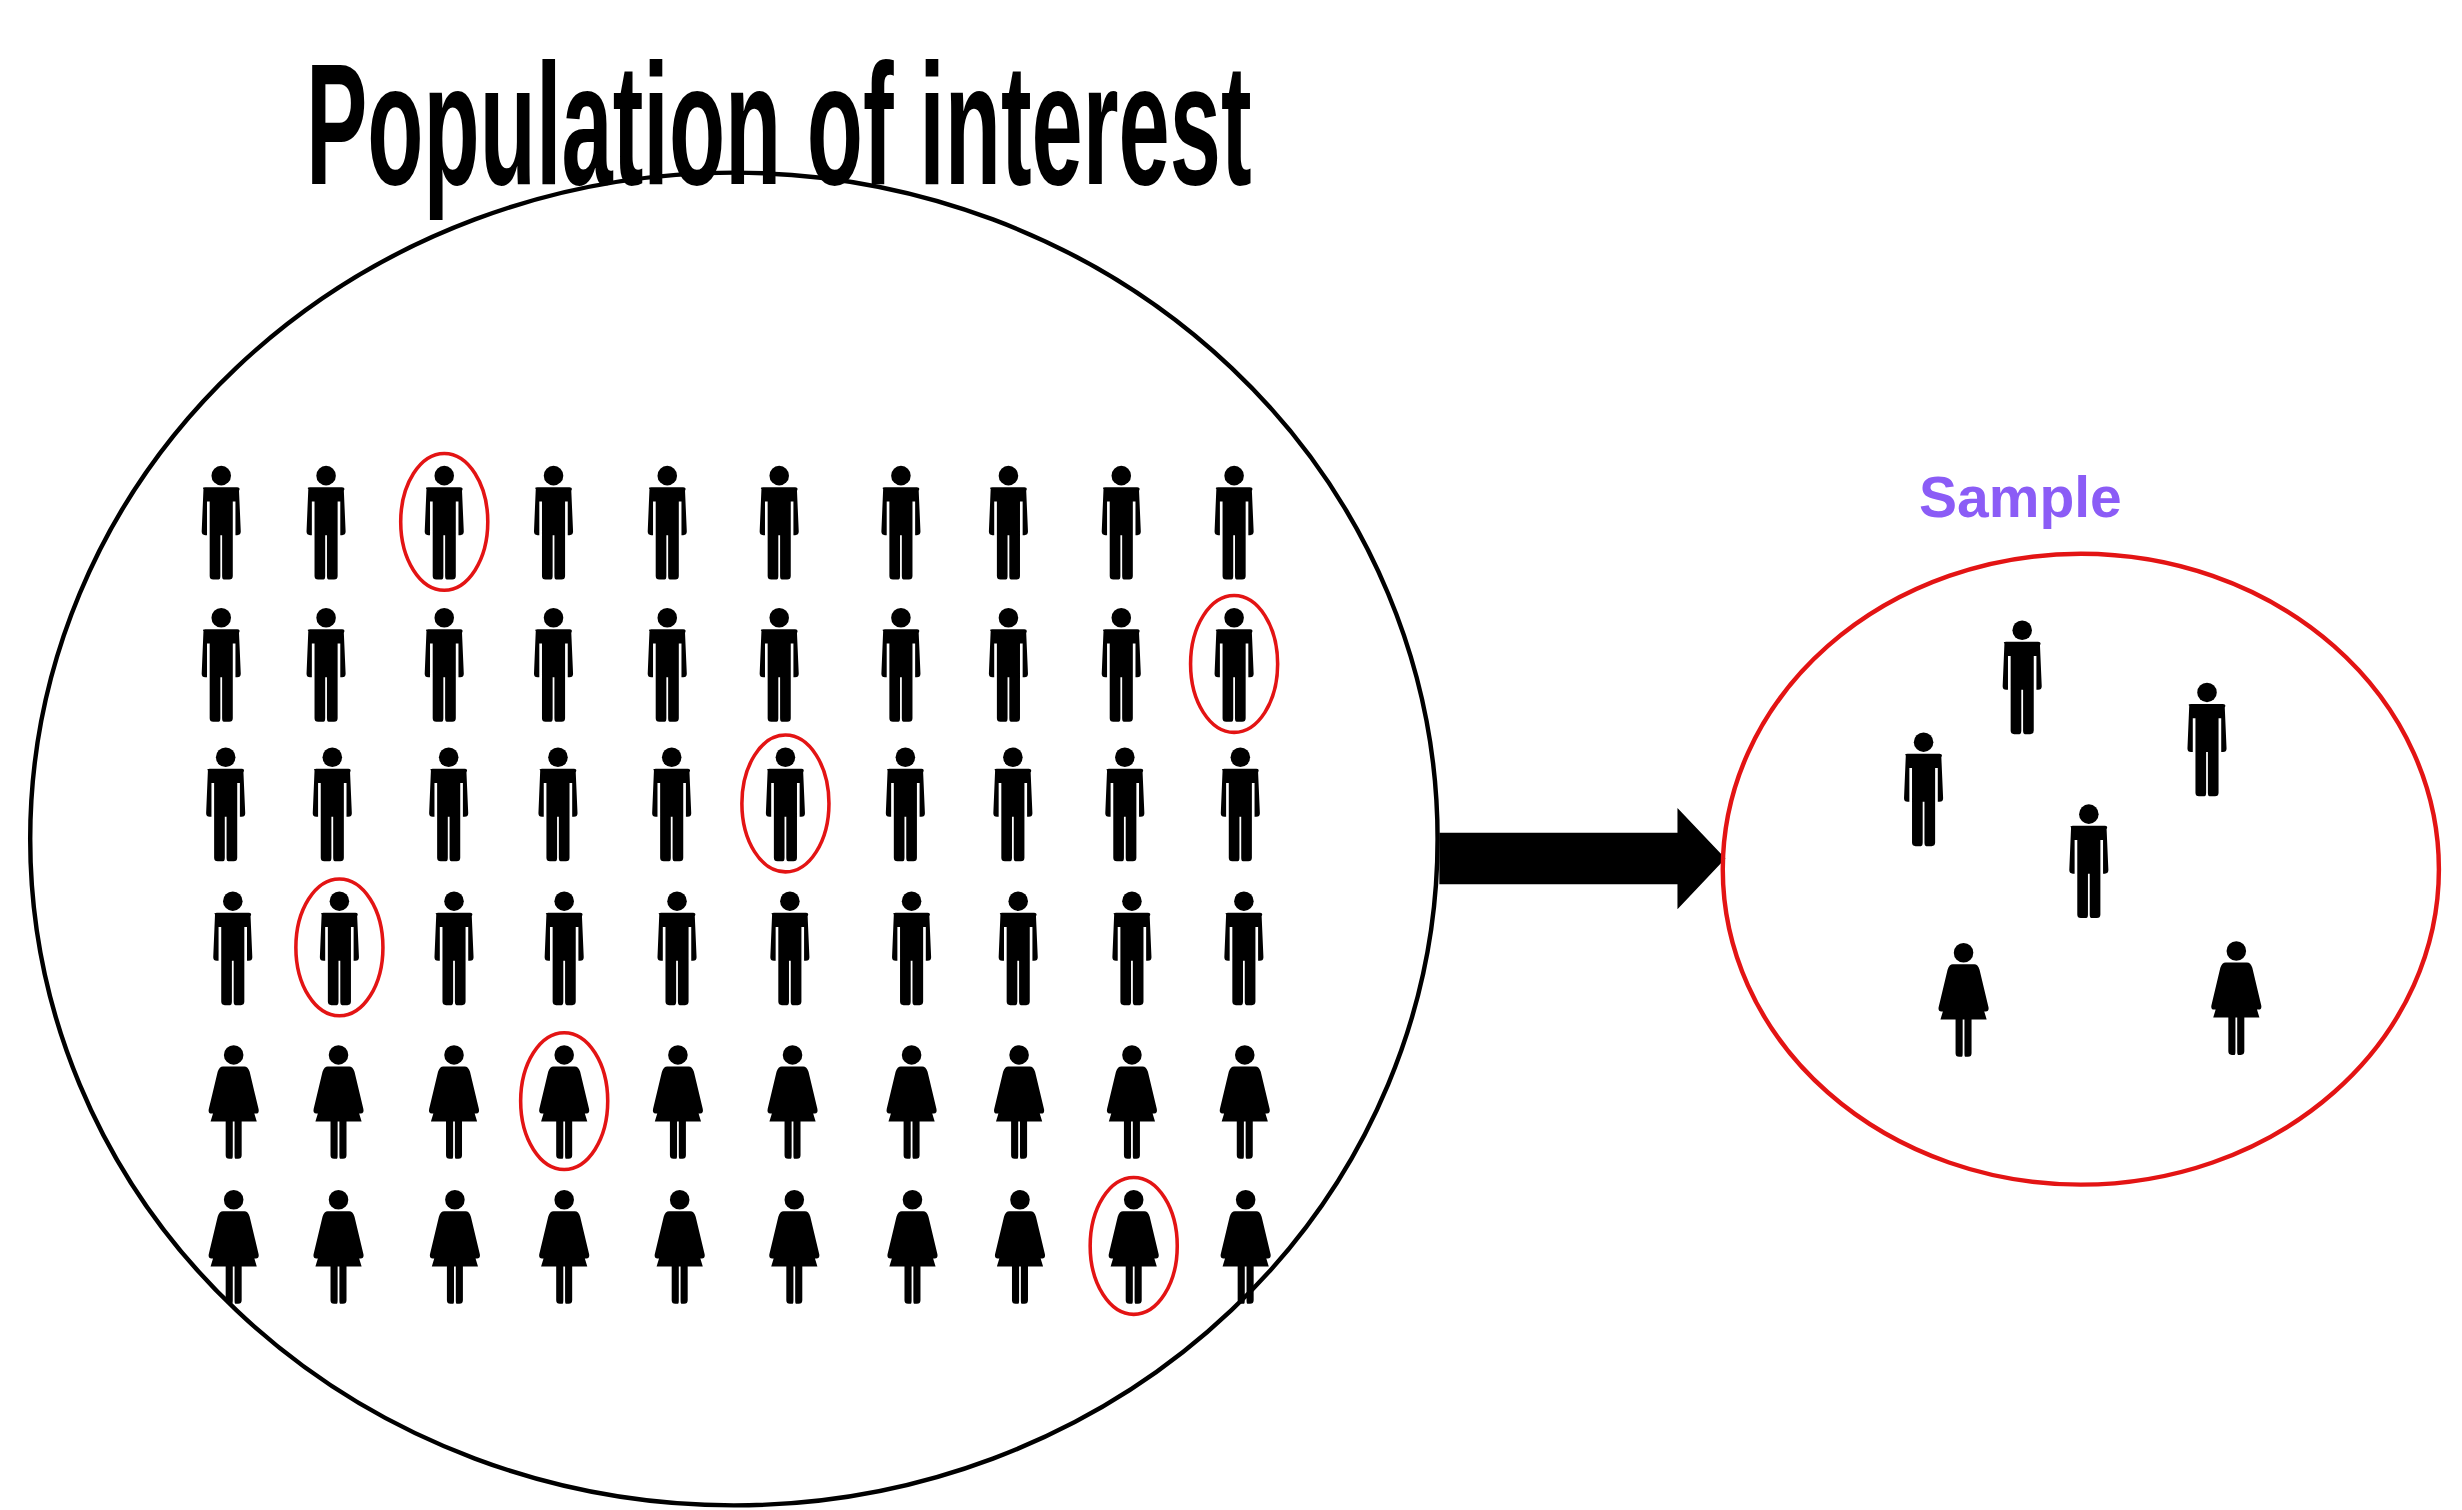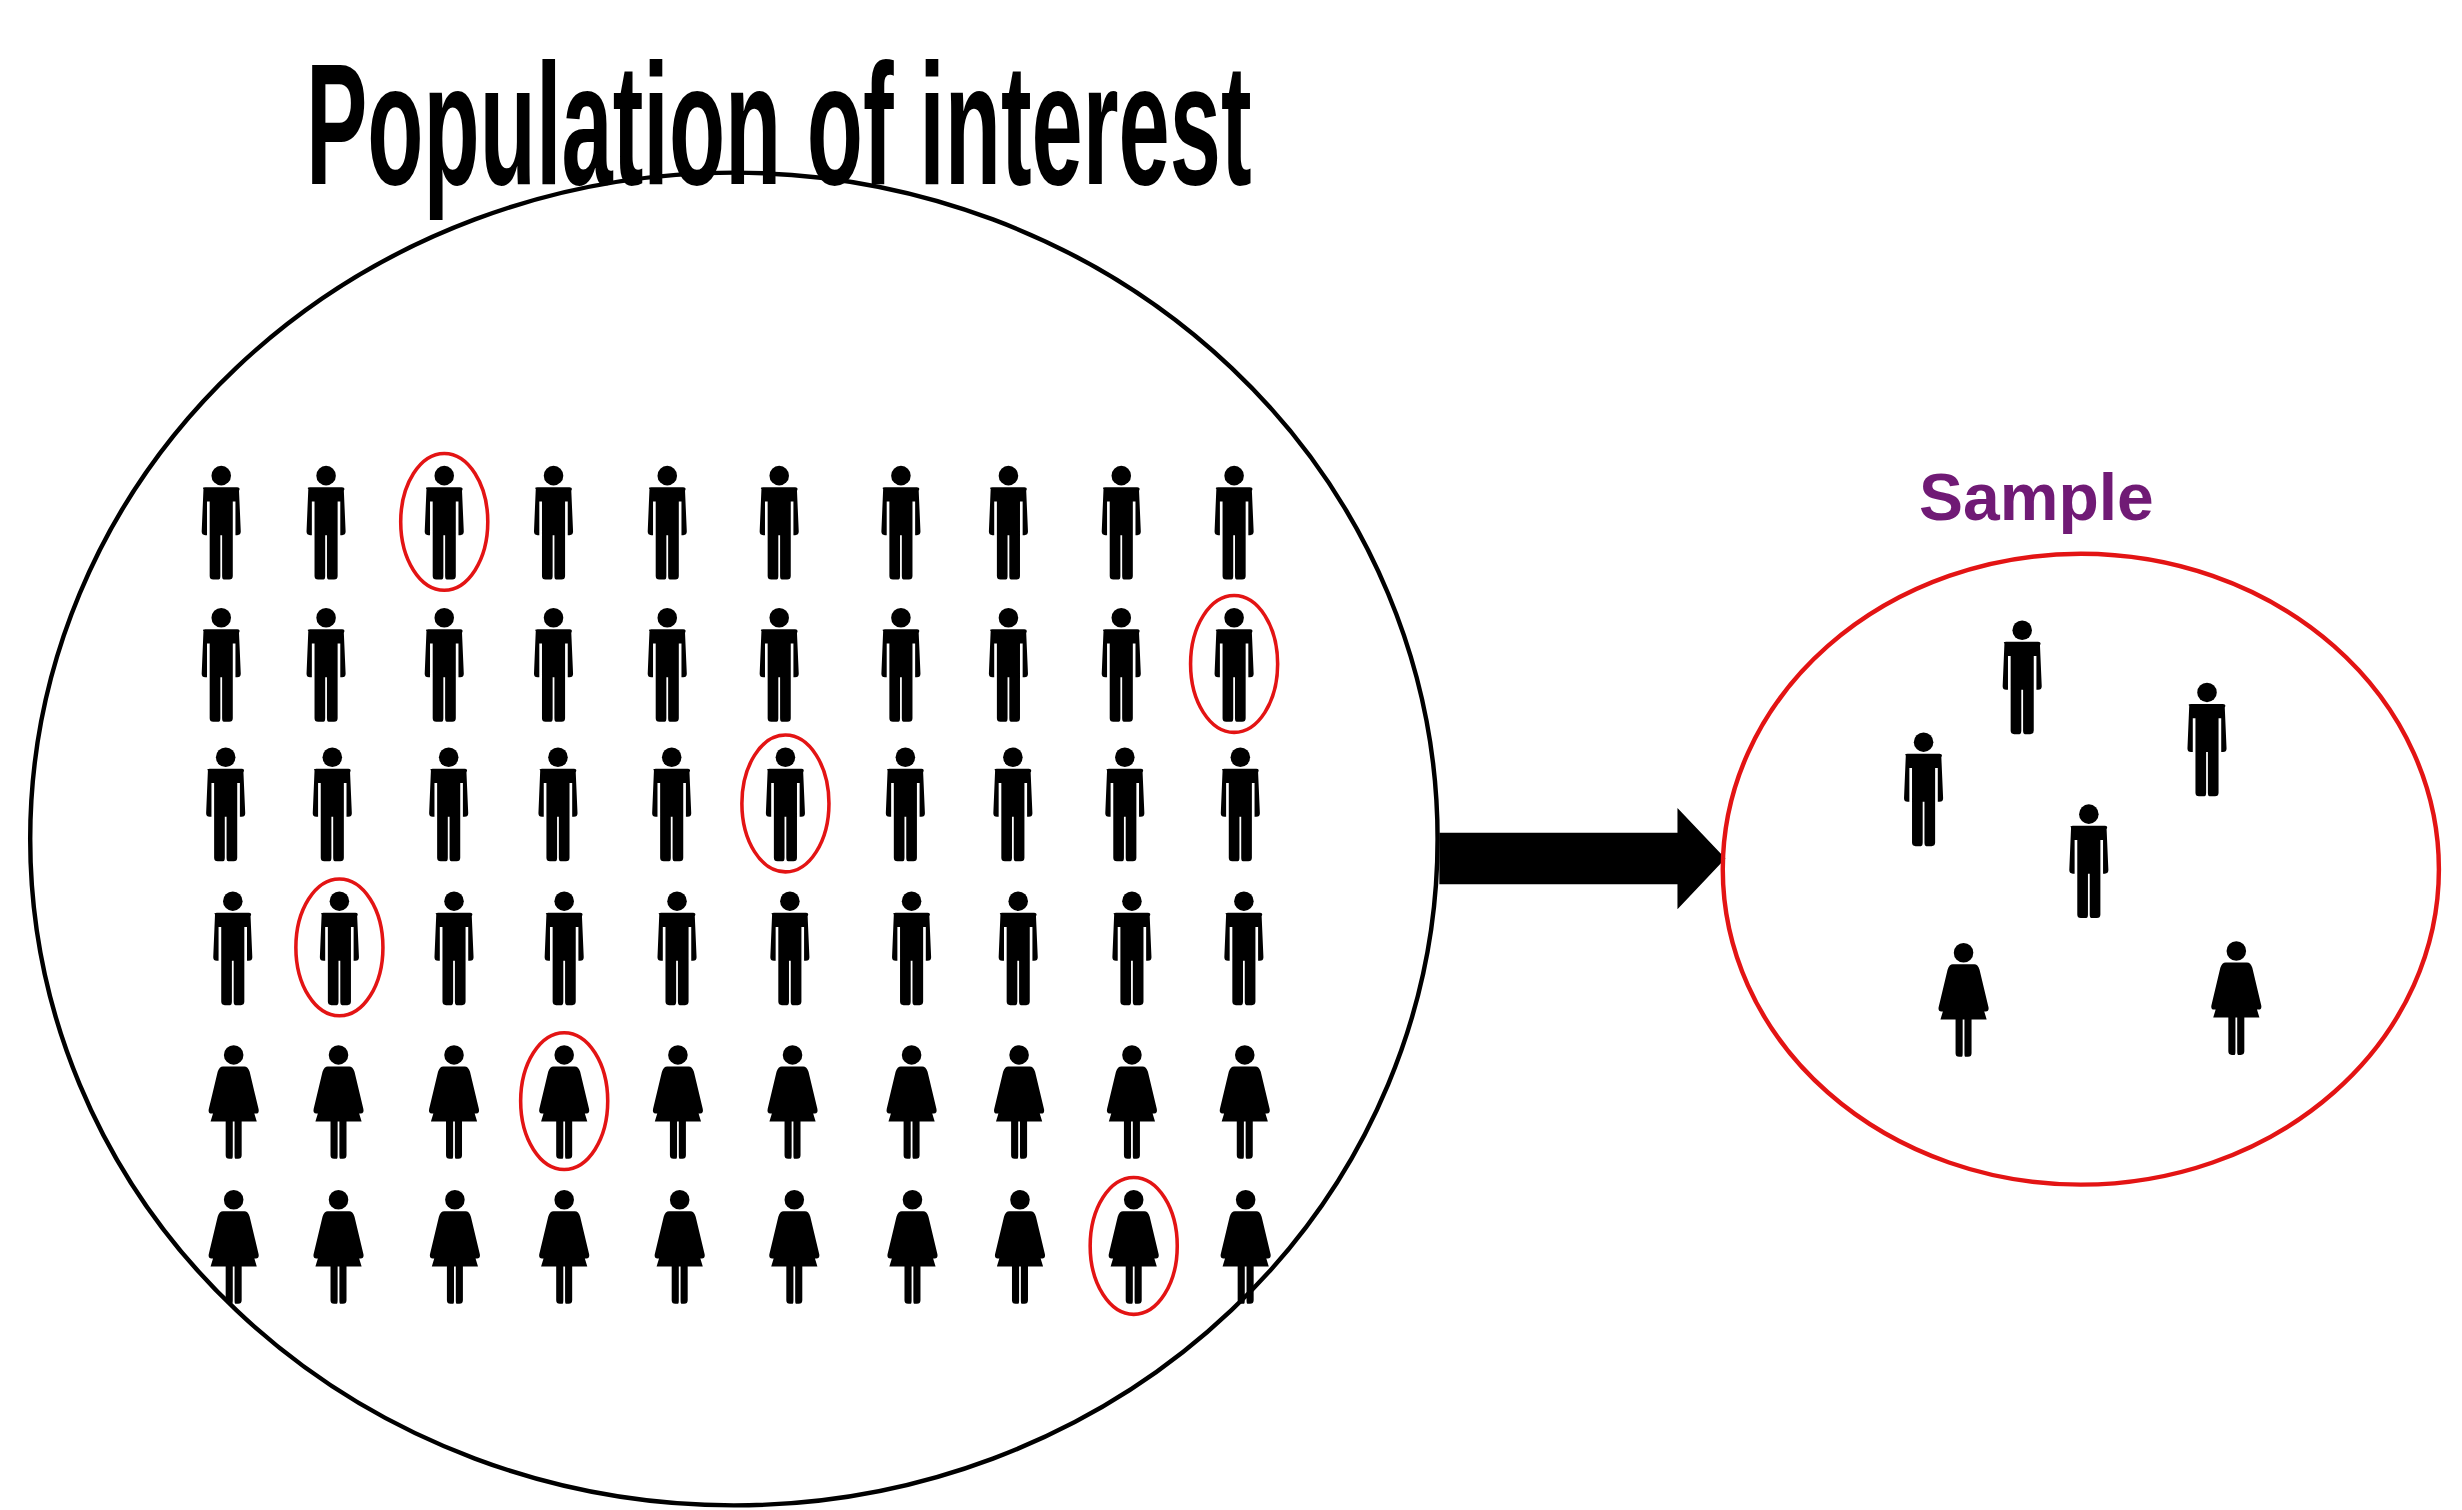--- a/index.html
+++ b/index.html
@@ -5,22 +5,22 @@
   html, body { margin: 0; padding: 0; background: #ffffff; }
   body { width: 2462px; height: 1511px; position: relative; overflow: hidden; }
   .title {
     position: absolute; left: 306px; top: 72px; width: 904px; height: 126px;
     font-family: "Liberation Sans", sans-serif; font-weight: bold; font-size: 92px;
     line-height: 92px; color: #000; white-space: nowrap;
     transform-origin: 0 0; transform: scaleY(1.87) translateY(-18px);
   }
   .sample-label {
     position: absolute; left: 1919px; top: 453px;
-    font-family: "Liberation Sans", sans-serif; font-weight: bold; font-size: 66px;
-    line-height: 89px; color: #701a75; white-space: nowrap;
+    font-family: "Liberation Sans", sans-serif; font-weight: bold; font-size: 57px;
+    line-height: 89px; color: #8b5cf6; white-space: nowrap;
   }
   svg.canvas { position: absolute; left: 0; top: 0; }
 </style>
 </head>
 <body>
 
 <div class="title">Population of interest</div>
 <div class="sample-label">Sample</div>
 
 <svg class="canvas" width="2462" height="1511" viewBox="0 0 2771 1700" xmlns="http://www.w3.org/2000/svg">

